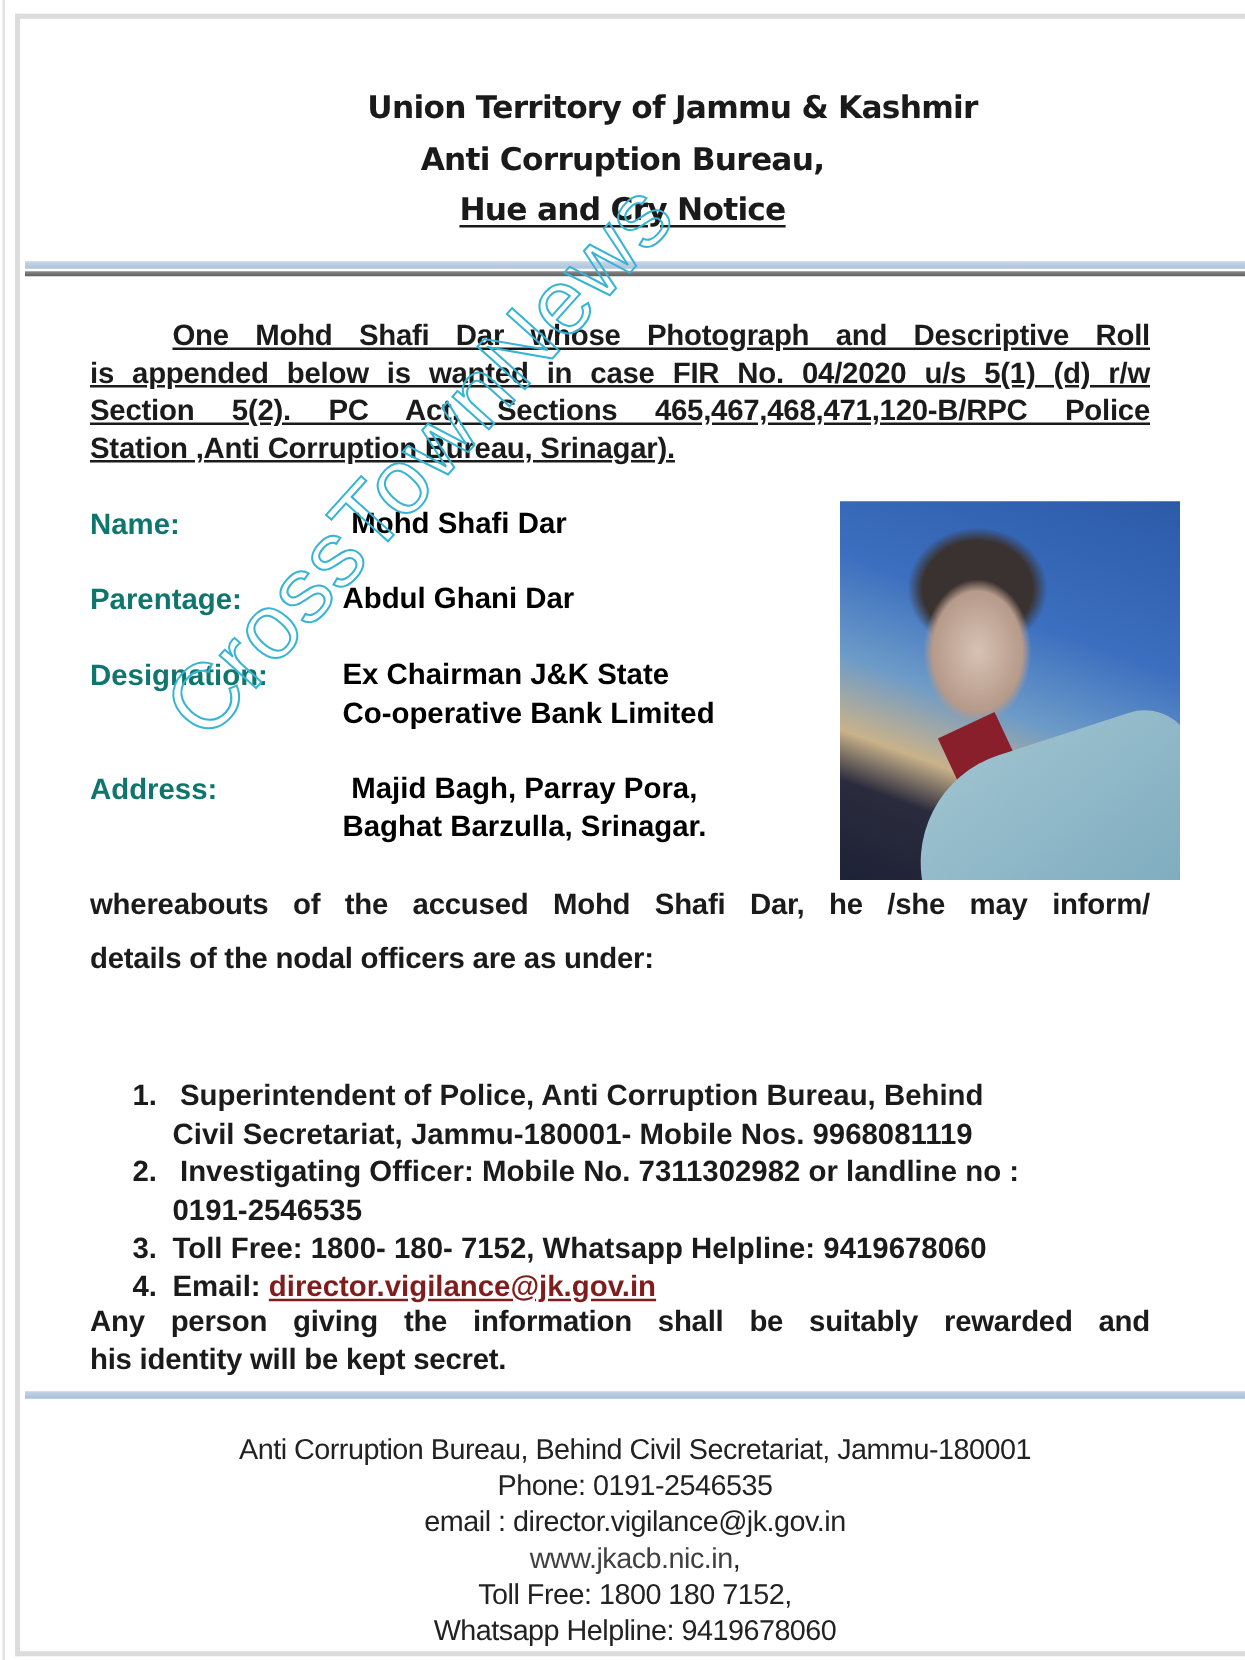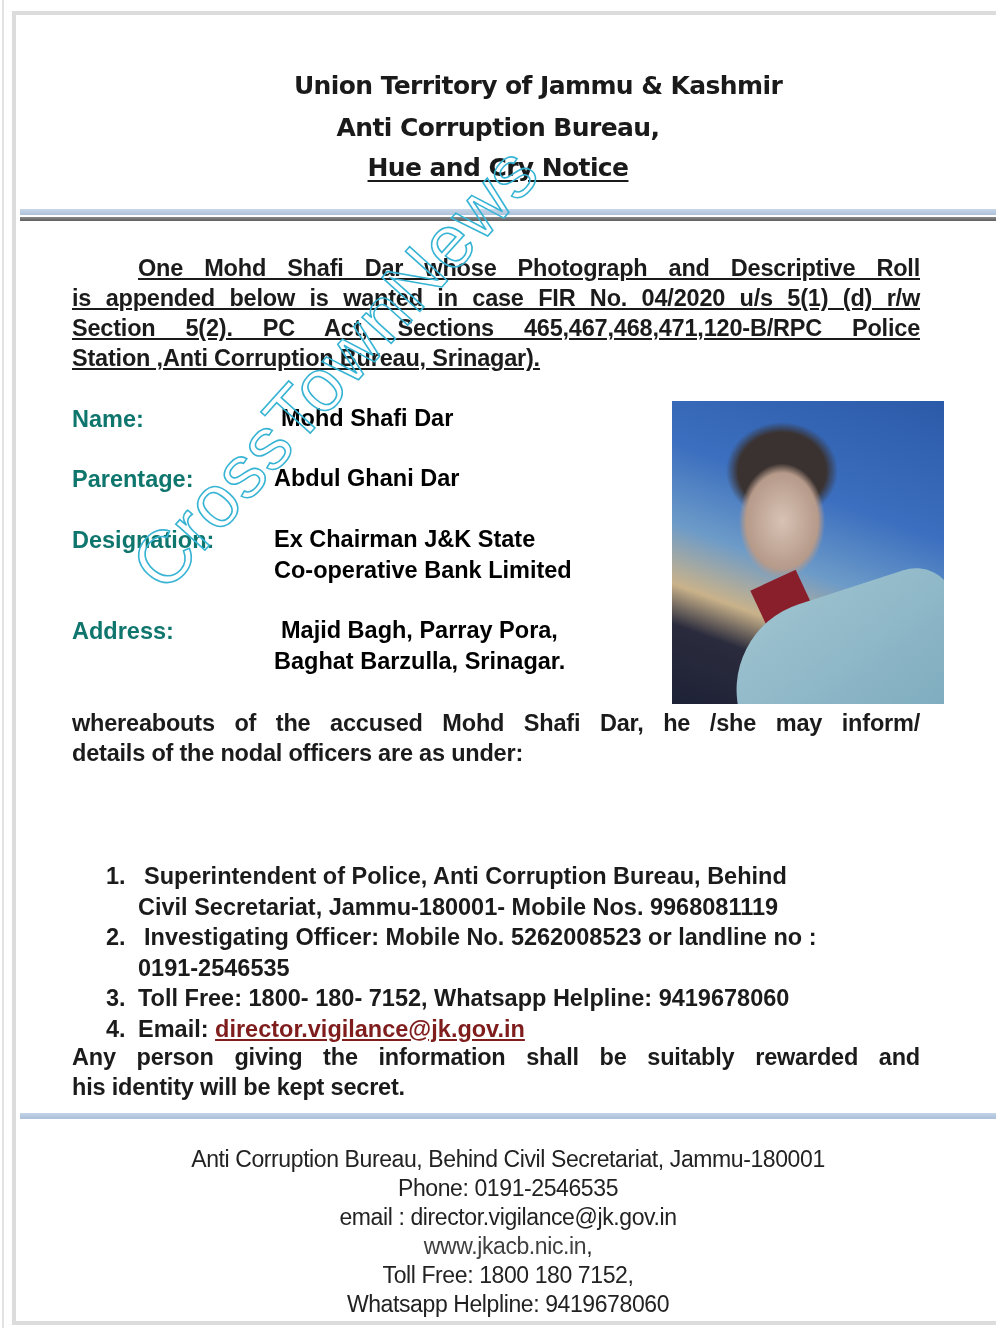--- a/index.html
+++ b/index.html
@@ -50,21 +50,21 @@
     position: absolute; left: 95px; top: 175px; width: 50px; height: 90px; background: #8a1f2c; transform: rotate(-25deg);
   }
   .watermark {
     position: absolute; left: 130px; top: 520px; font-family: "Liberation Sans", sans-serif; font-size: 74px;
     font-weight: normal; color: transparent; -webkit-text-stroke: 1.6px #37b4d4; transform: rotate(-48deg);
     transform-origin: left center; white-space: nowrap; pointer-events: none; letter-spacing: 1px;
   }
 
   .para2 { left: 56px; top: 693px; width: 848px; }
   .para2 .line { display: block; text-align: justify; text-align-last: justify; }
-  .para2 .line.last { text-align-last: left; }
+  .para2 .line.last { text-align-last: left; margin-top: 13px; }
 
   .list { position: absolute; left: 90px; top: 846px; width: 800px; }
   .list-item { font-weight: bold; font-size: 23.5px; color: #1b1b1b; line-height: 30.5px; position: relative; padding-left: 32px; }
   .list-item .num { position: absolute; left: 0; top: 0; }
   .list-item .cont { display: block; }
   .link { color: #7f1d1d; text-decoration: underline; }
 
   .para3 { left: 56px; top: 1027px; width: 848px; }
   .para3 .line { display: block; text-align: justify; text-align-last: justify; }
   .para3 .line.last { text-align-last: left; }
@@ -125,21 +125,21 @@
   </div>
 
   <div class="list">
     <div class="list-item">
       <span class="num">1.</span>
       <span class="cont" style="padding-left:6px">Superintendent of Police,  Anti Corruption Bureau, Behind</span>
       <span class="cont">Civil Secretariat, Jammu-180001-   Mobile Nos. 9968081119</span>
     </div>
     <div class="list-item">
       <span class="num">2.</span>
-      <span class="cont" style="padding-left:6px">Investigating Officer: Mobile No. 5262008523 or landline no :</span>
+      <span class="cont" style="padding-left:6px">Investigating Officer: Mobile No. 7311302982 or landline no :</span>
       <span class="cont">0191-2546535</span>
     </div>
     <div class="list-item">
       <span class="num">3.</span>
       <span class="cont">Toll Free: 1800- 180- 7152, Whatsapp Helpline: 9419678060</span>
     </div>
     <div class="list-item">
       <span class="num">4.</span>
       <span class="cont"><span>Email: </span><a class="link">director.vigilance@jk.gov.in</a></span>
     </div>

